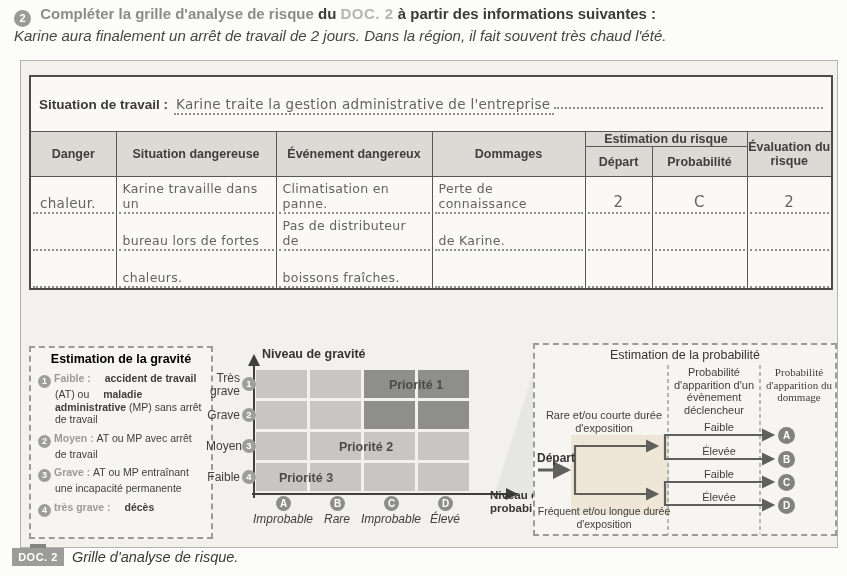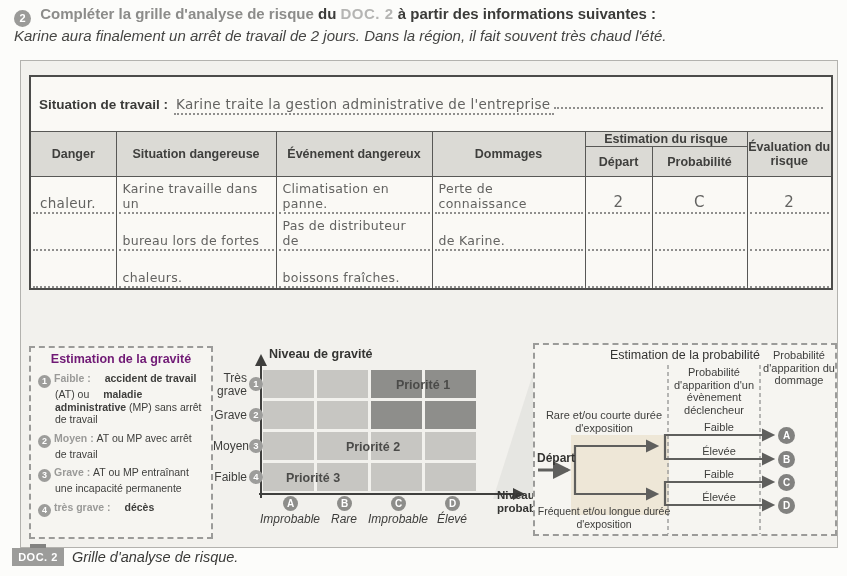--- a/index.html
+++ b/index.html
@@ -41,30 +41,30 @@
   tr.body-row td{padding:0 2px;}
   .hline{height:37px;box-sizing:border-box;border-bottom:2px dotted #8f8f8d;display:flex;
          align-items:flex-end;padding:0 4px 1px;font-size:12.5px;}
   td[data-col="danger"] .hline{font-size:13.5px;padding-left:7px;}
   td[data-col="gravite"] .hline,td[data-col="probabilite"] .hline,td[data-col="evaluation"] .hline
         {justify-content:center;font-size:15px;}
 
   
   .dash-box{position:absolute;border:2px dashed #9b9b99;background:#f6f5f1;box-sizing:border-box;}
   .gbox{left:8px;top:285px;width:184px;height:193px;}
-  .box-title{font-size:12.5px;font-weight:bold;color:#701a75;text-align:center;margin-top:4px;}
+  .box-title{font-size:12.5px;font-weight:bold;color:#000000;text-align:center;margin-top:4px;}
   .sev-item{font-size:10.5px;line-height:12.5px;margin:6px 5px 0 7px;padding-left:17px;text-indent:-17px;color:#3e3e3c;}
   .num-circle{display:inline-block;width:13px;height:13px;border-radius:50%;background:#9d9d9b;
               color:#fff;font-weight:bold;font-size:9px;text-align:center;line-height:13px;
               text-indent:0;margin-right:3px;vertical-align:-2px;}
   .kw{color:#9a9a98;font-weight:bold;}
   .b{font-weight:bold;margin-left:11px;}
 
   
-  .matrix{position:absolute;left:185px;top:285px;width:335px;height:200px;margin-left:7px;}
+  .matrix{position:absolute;left:185px;top:285px;width:335px;height:200px;}
   .matrix svg{position:absolute;left:0;top:0;}
   .m-ytitle{position:absolute;left:56px;top:1px;font-size:12.5px;font-weight:bold;color:#343432;}
   .m-grid{position:absolute;left:50px;top:24px;display:grid;grid-template-columns:repeat(4,51px);
           grid-template-rows:repeat(4,28px);gap:3px;}
   .mcell.light{background:#c7c6c2;}
   .mcell.dark{background:#8e8e8b;}
   .m-pri{position:absolute;font-size:12.5px;font-weight:bold;color:#48484б;color:#4b4b49;text-align:center;}
   .m-rowlab{position:absolute;width:34px;text-align:right;font-size:12px;line-height:12.5px;color:#3e3e3c;}
   .m-num{position:absolute;width:14px;height:14px;border-radius:50%;background:#9d9d9b;color:#fff;
          font-weight:bold;font-size:9.5px;text-align:center;line-height:14px;}
@@ -267,21 +267,21 @@
         <line x1="40" y1="101" x2="122" y2="101" stroke="#5f5f5d" stroke-width="2.2" marker-end="url(#ah2)"></line>
         <line x1="40" y1="149" x2="122" y2="149" stroke="#5f5f5d" stroke-width="2.2" marker-end="url(#ah2)"></line>
         <line x1="130" y1="89" x2="130" y2="115" stroke="#5f5f5d" stroke-width="2.2"></line>
         <line x1="130" y1="90" x2="238" y2="90" stroke="#5f5f5d" stroke-width="2.2" marker-end="url(#ah2)"></line>
         <line x1="130" y1="114" x2="238" y2="114" stroke="#5f5f5d" stroke-width="2.2" marker-end="url(#ah2)"></line>
         <line x1="130" y1="136" x2="130" y2="161" stroke="#5f5f5d" stroke-width="2.2"></line>
         <line x1="130" y1="137" x2="238" y2="137" stroke="#5f5f5d" stroke-width="2.2" marker-end="url(#ah2)"></line>
         <line x1="130" y1="160" x2="238" y2="160" stroke="#5f5f5d" stroke-width="2.2" marker-end="url(#ah2)"></line>
       </svg>
       <div class="p-head" style="left:136px;top:21px;width:86px;">Probabilité d'apparition d'un évènement déclencheur</div>
-      <div class="p-head" style="left:227px;top:4px;width:74px;">Probabilité d'apparition du dommage</div>
+      <div class="p-head" style="left:227px;top:21px;width:74px;font-family:Liberation Serif, serif;">Probabilité d'apparition du dommage</div>
       <div class="p-lbl" style="left:6px;top:64px;width:126px;">Rare et/ou courte durée d'exposition</div>
       <div class="p-depart">Départ</div>
       <div class="p-lbl" style="left:2px;top:160px;width:134px;font-size:10.5px;">Fréquent et/ou longue durée d'exposition</div>
       <div class="p-lvl" style="top:76px;">Faible</div>
       <div class="p-lvl" style="top:100px;">Élevée</div>
       <div class="p-lvl" style="top:123px;">Faible</div>
       <div class="p-lvl" style="top:146px;">Élevée</div>
       <div class="p-circle" style="left:243px;top:82px;">A</div>
       <div class="p-circle" style="left:243px;top:106px;">B</div>
       <div class="p-circle" style="left:243px;top:129px;">C</div>

